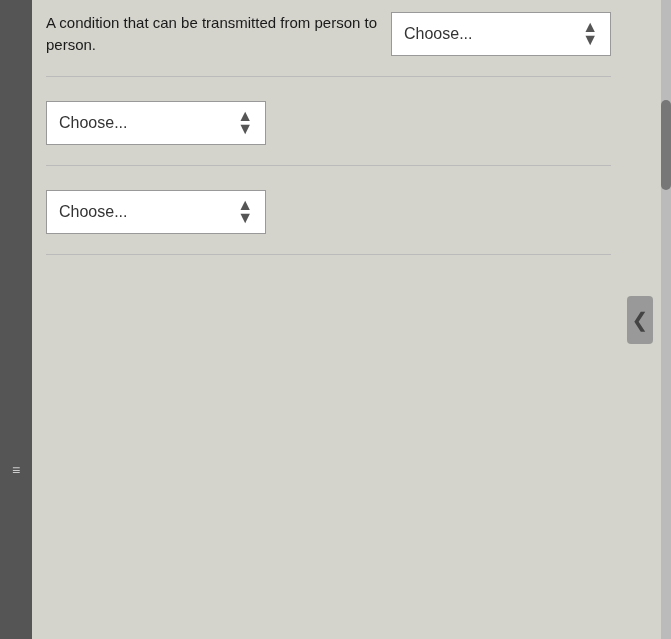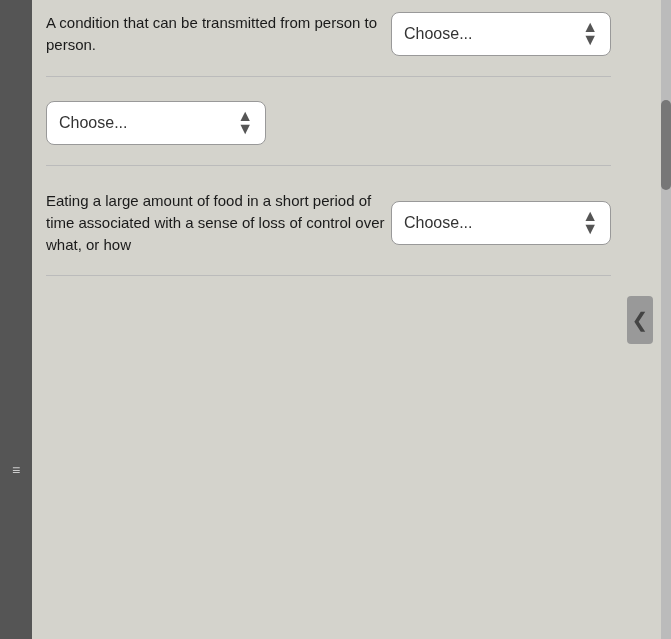--- a/index.html
+++ b/index.html
@@ -42,21 +42,21 @@
       flex: 0 0 220px;
       display: flex;
       align-items: center;
     }
 
     .select-box {
       width: 220px;
       height: 44px;
       background: white;
       border: 1.5px solid #999;
-      border-radius: 8px;
+      border-radius: 0;
       display: flex;
       align-items: center;
       justify-content: space-between;
       padding: 0 12px;
       cursor: pointer;
     }
 
     .select-text {
       font-size: 16px;
       color: #333;
@@ -169,23 +169,20 @@
           <span class="select-text">Choose...</span>
           <span class="select-arrow">
             <span>▲</span>
             <span>▼</span>
           </span>
         </div>
       </div>
     </div>
 
     <div class="row">
-      <div class="description">
-        Eating a large amount of food in a short period of time associated with a sense of loss of control over what, or how
-      </div>
       <div class="select-wrapper" style="align-self: center;">
         <div class="select-box">
           <span class="select-text">Choose...</span>
           <span class="select-arrow">
             <span>▲</span>
             <span>▼</span>
           </span>
         </div>
       </div>
     </div>

